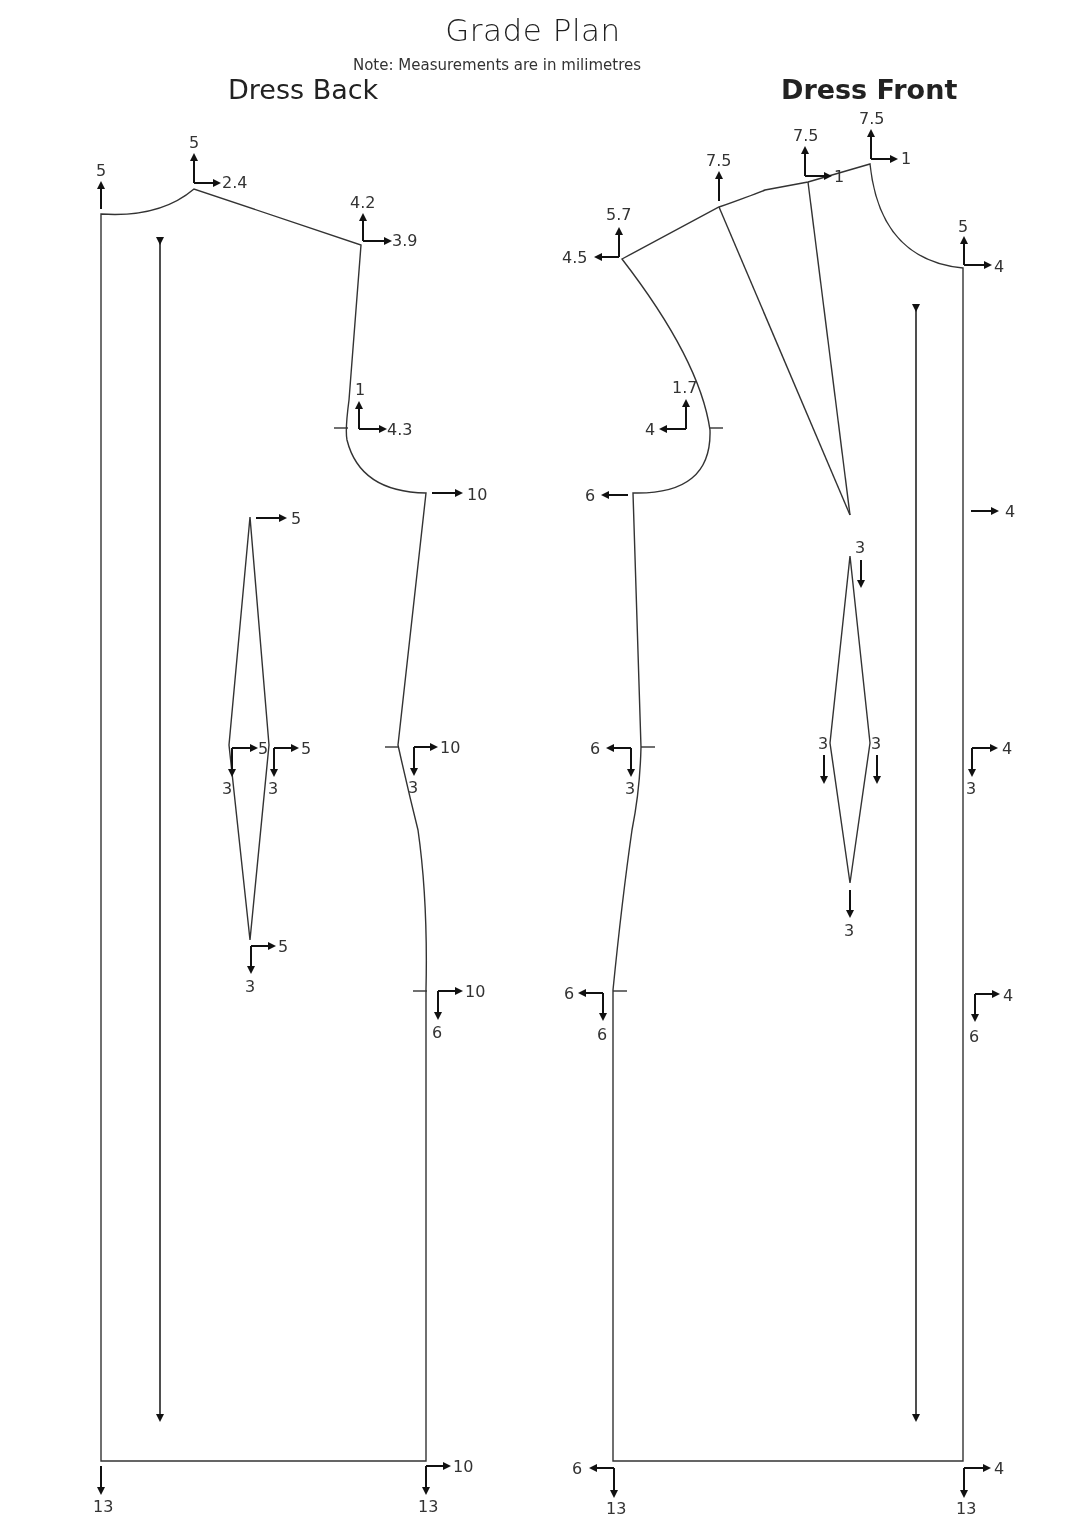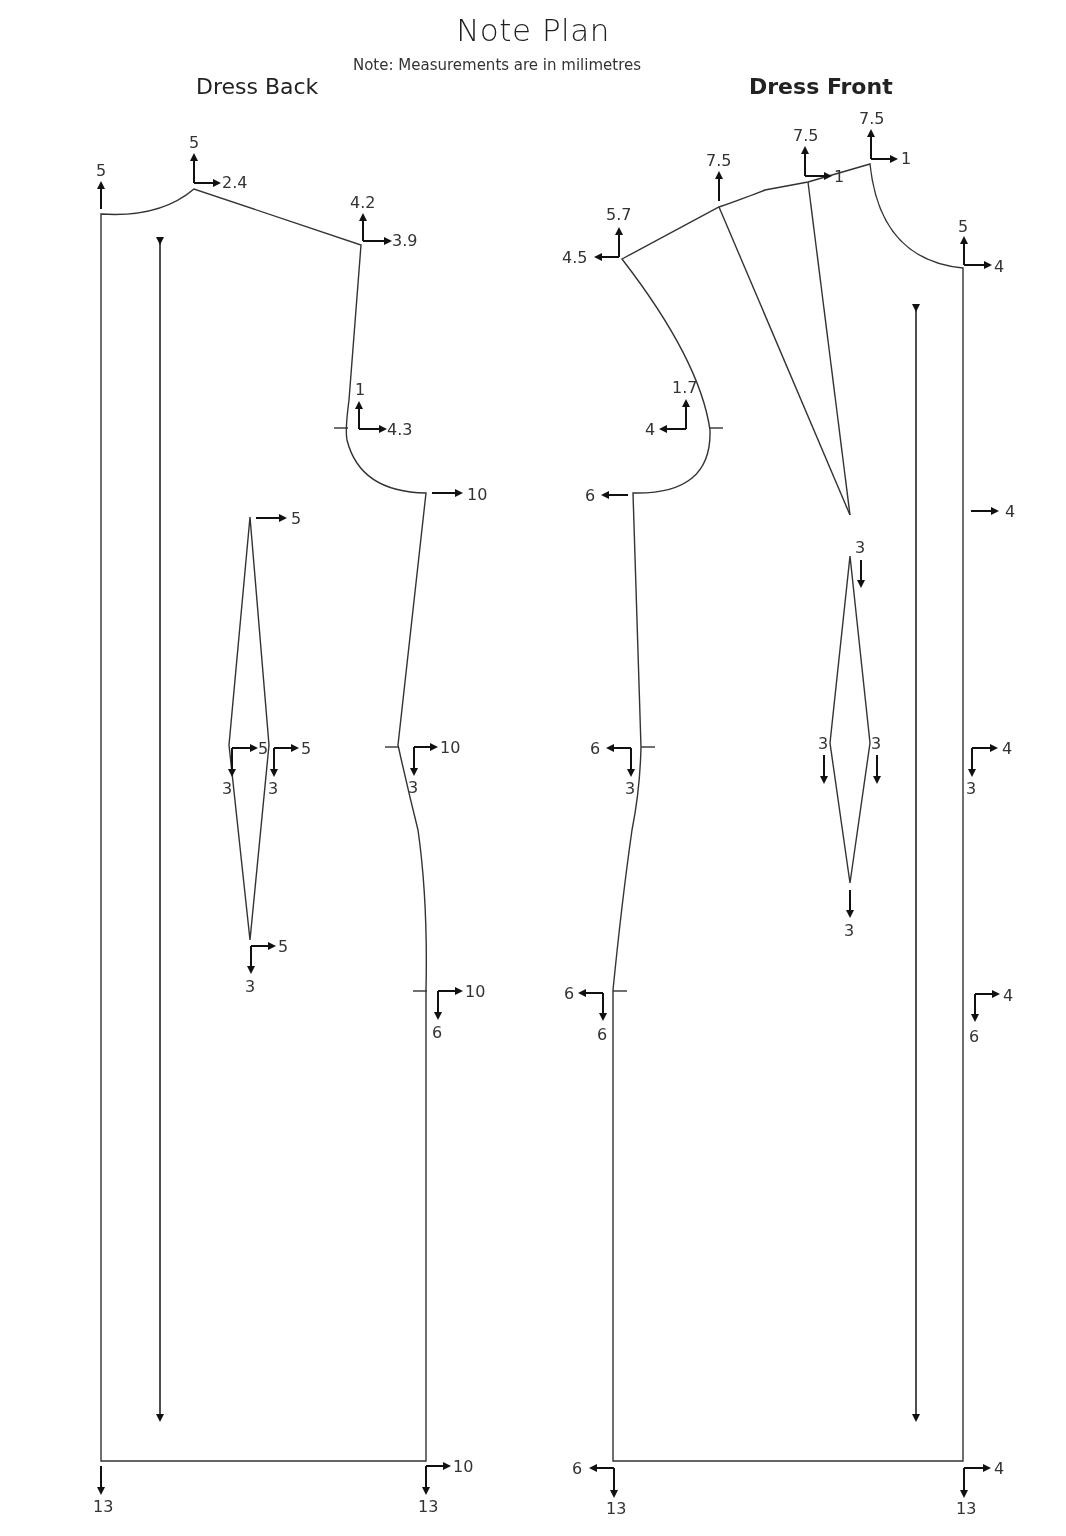--- a/index.html
+++ b/index.html
@@ -1,31 +1,31 @@
 <!DOCTYPE html>
 <html><head>
 <meta charset="utf-8">
 <style>
   html, body { margin: 0; padding: 0; background: #ffffff; }
   body { width: 1066px; height: 1536px; position: relative; overflow: hidden; font-family: "DejaVu Sans", sans-serif; color: #222; }
   .title { position: absolute; left: 0; width: 1066px; top: 12px; text-align: center; font-size: 31px; font-weight: 300; color: #1e1e1e; letter-spacing: 0.5px; font-family: "DejaVu Sans", sans-serif; }
   .note { position: absolute; left: 0; width: 994px; top: 56px; text-align: center; font-size: 15px; color: #333; font-family: "DejaVu Sans", sans-serif; }
-  .piece-title { position: absolute; top: 74px; font-size: 22px; color: #222; font-family: "DejaVu Sans", sans-serif; }
+  .piece-title { position: absolute; top: 74px; font-size: 27px; color: #222; font-family: "DejaVu Sans", sans-serif; margin-left: 32px; }
   #back-title { left: 196px; }
   #front-title { left: 749px; font-weight: bold; }
   svg#drawing { position: absolute; left: 0; top: 0; }
   .outline { fill: none; stroke: #333; stroke-width: 1.4; }
   .grain { stroke: #222; stroke-width: 1.6; }
   .arrow { stroke: #111; stroke-width: 2; fill: none; }
   .lbl { font-family: "DejaVu Sans", sans-serif; font-size: 16px; fill: #333; }
 </style>
 </head>
 <body>
 
-<div class="title">Note Plan</div>
+<div class="title">Grade Plan</div>
 <div class="note">Note: Measurements are in milimetres</div>
 <div class="piece-title" id="back-title">Dress Back</div>
 <div class="piece-title" id="front-title">Dress Front</div>
 
 <svg id="drawing" width="1066" height="1536" viewBox="0 0 1066 1536" xmlns="http://www.w3.org/2000/svg">
   <defs>
     <marker id="ah" markerWidth="8" markerHeight="8" refX="6" refY="4" orient="auto" markerUnits="userSpaceOnUse">
       <path d="M0,0 L8,4 L0,8 Z" fill="#111"></path>
     </marker>
   </defs>

